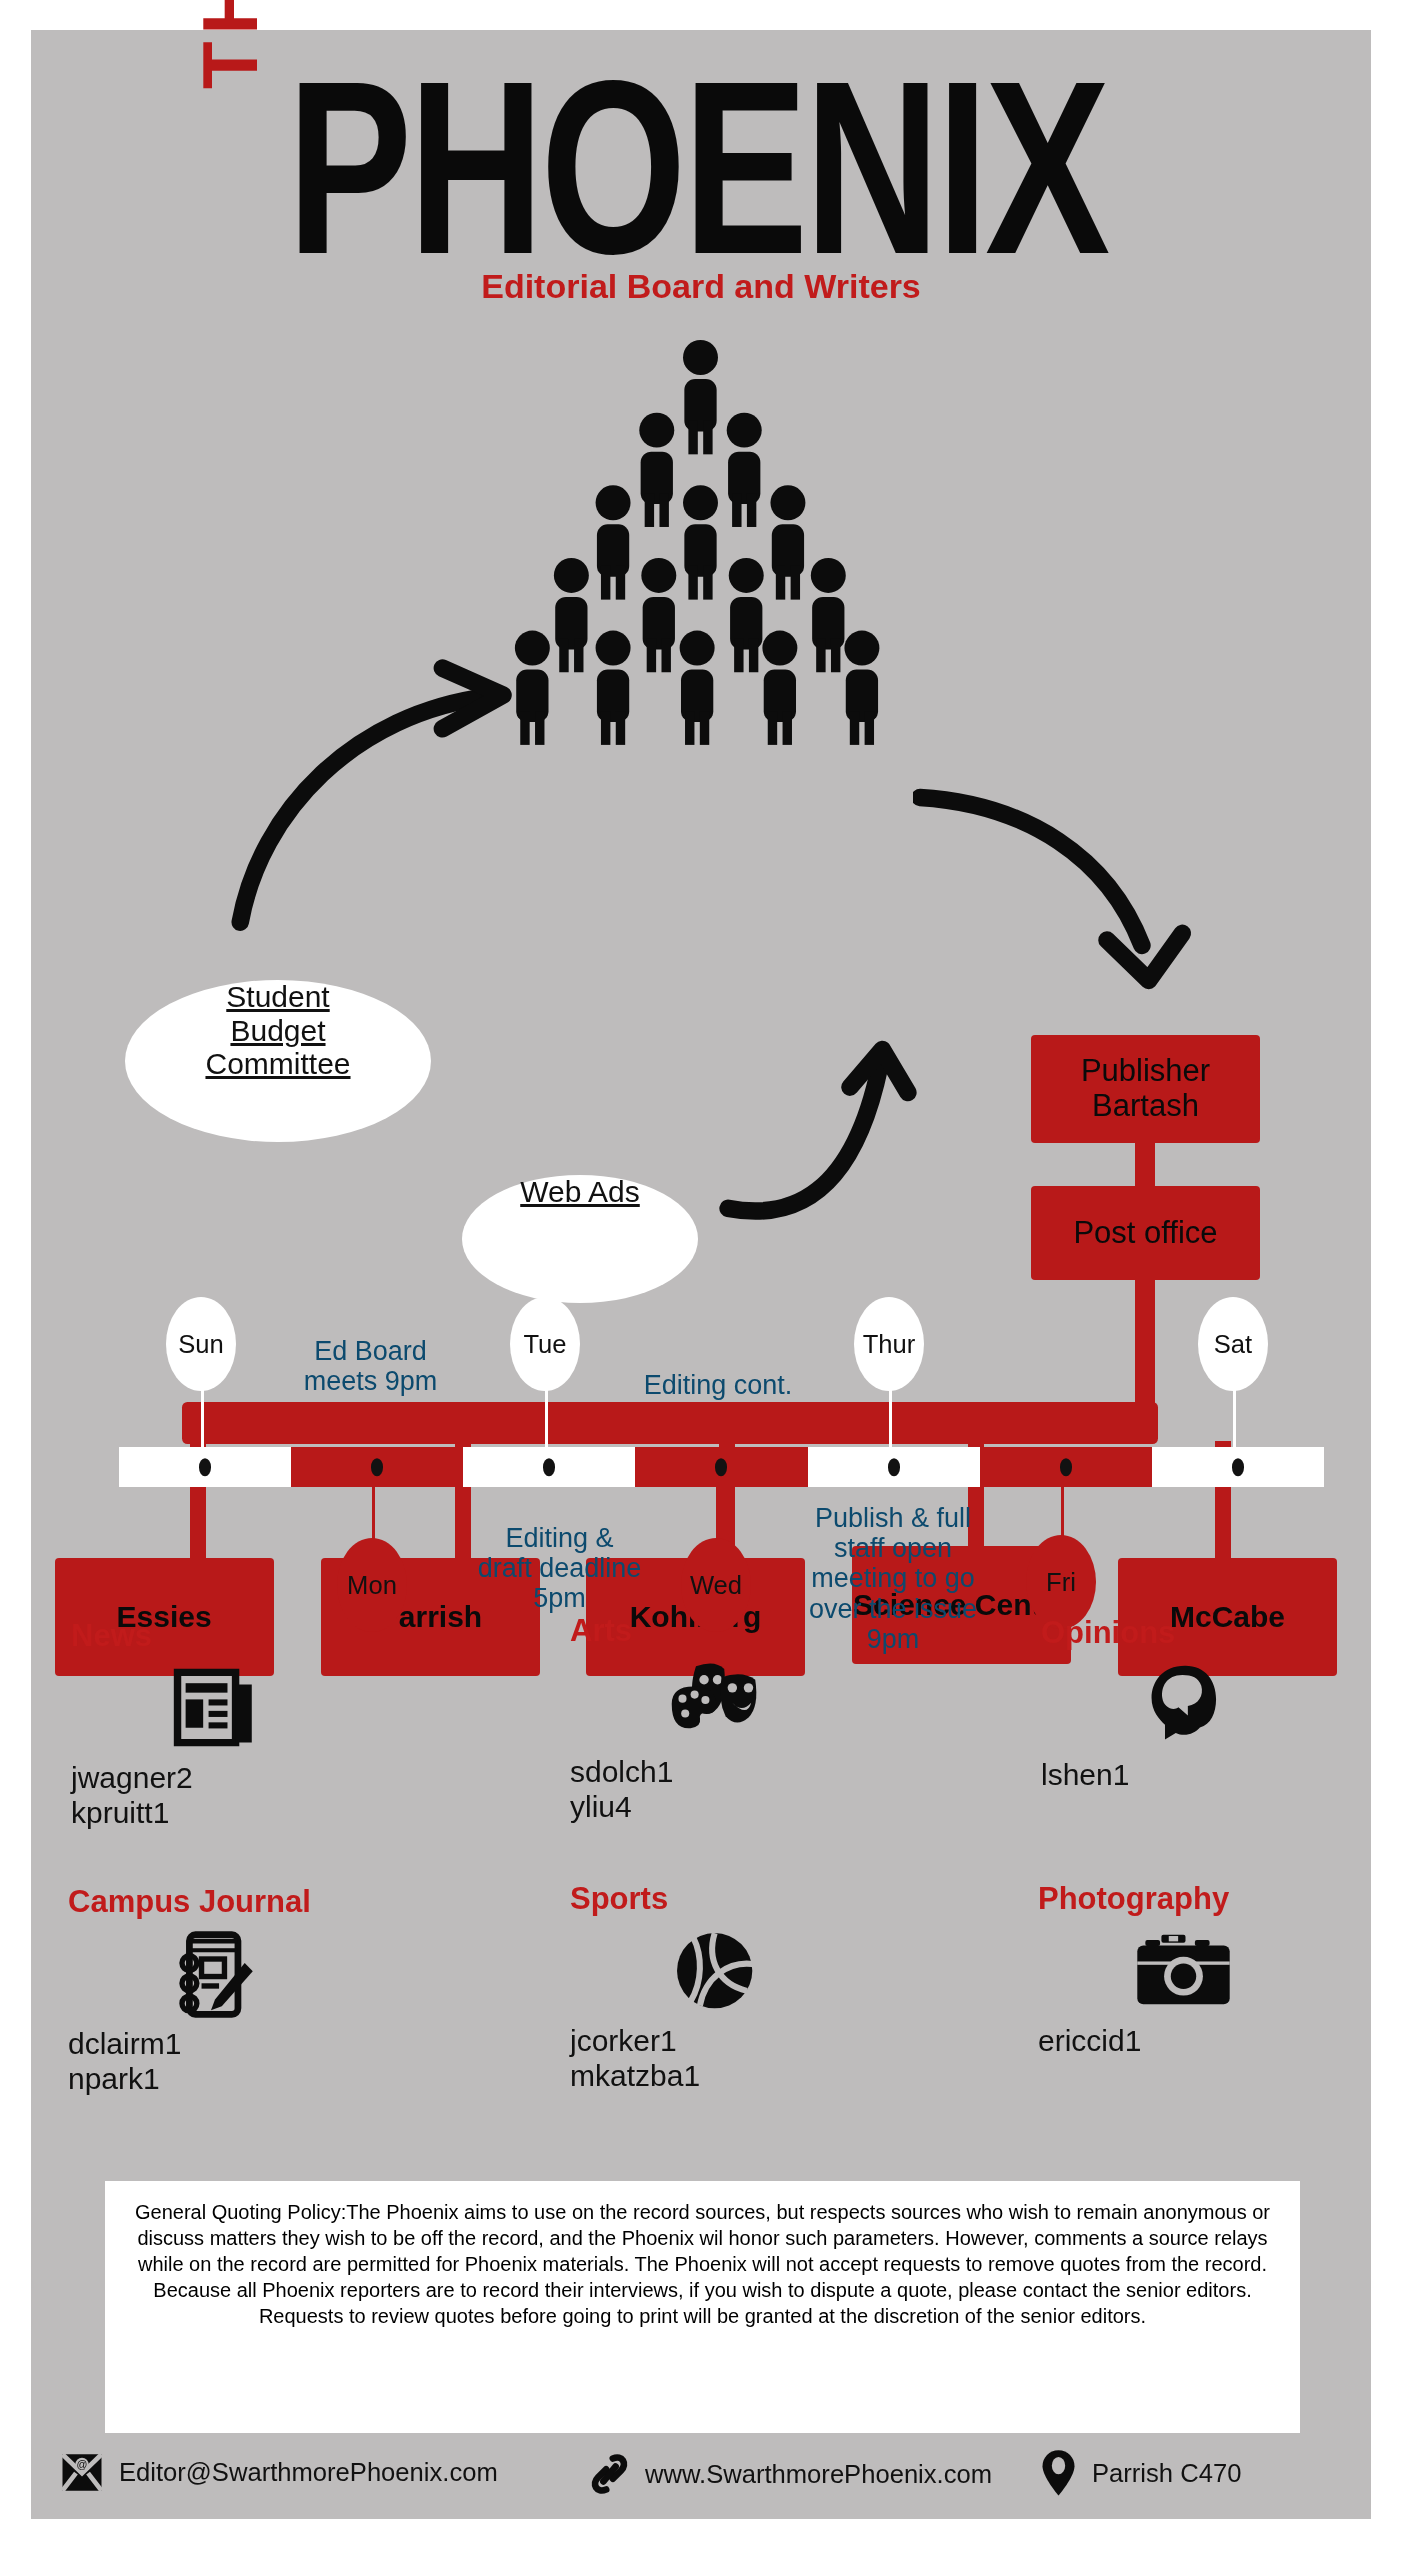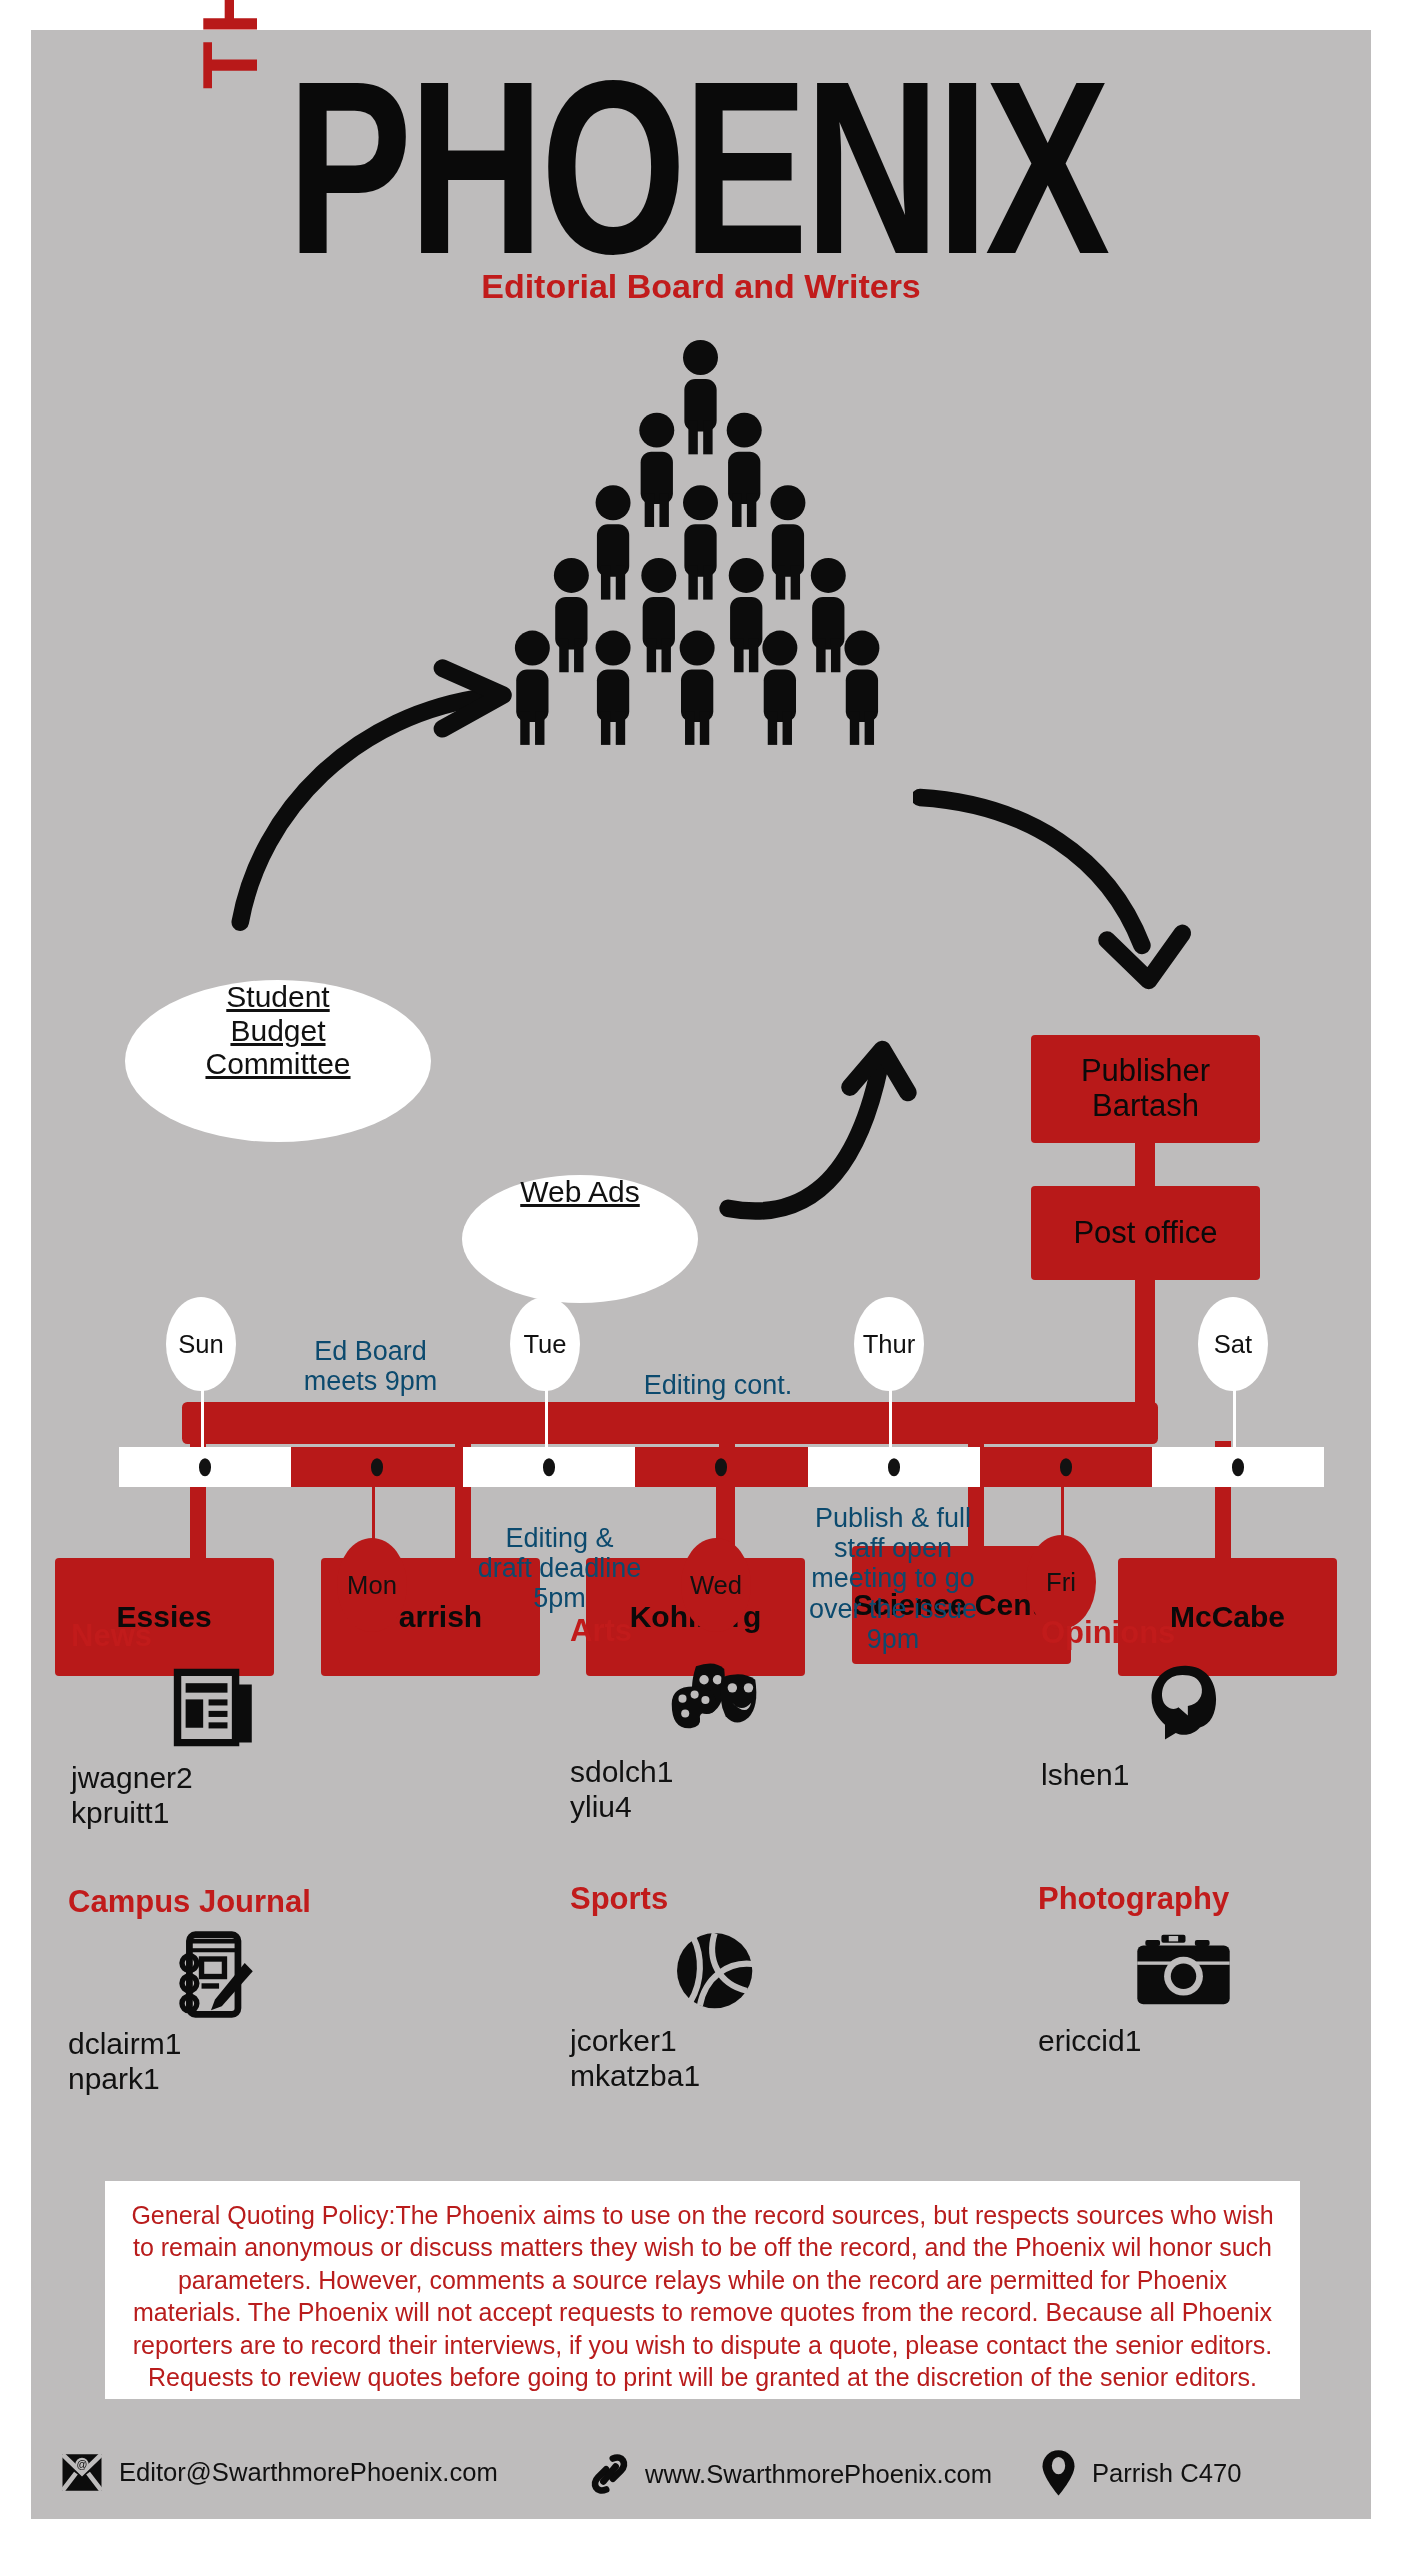--- a/index.html
+++ b/index.html
@@ -98,22 +98,22 @@
     font-family:"Liberation Sans","DejaVu Sans",sans-serif;
   }
   .sect .ico{height:101px;display:flex;align-items:center;justify-content:center;margin-top:4px;}
   .sect .names{
     color:#111;font-size:30px;line-height:1.16;margin-top:2.7px;
     font-family:"Liberation Sans","DejaVu Sans",sans-serif;
   }
 
   
   #policy{
-    position:absolute;left:74px;top:2151px;width:1195px;height:218px;
-    background:#ffffff;color:#b91c1c;font-size:25px;line-height:1.3;
+    position:absolute;left:74px;top:2151px;width:1195px;height:252px;
+    background:#ffffff;color:#000000;font-size:20px;line-height:1.3;
     text-align:center;padding:17.5px 21.5px;box-sizing:border-box;
     font-family:"Liberation Sans","DejaVu Sans",sans-serif;
   }
   
   #footer{position:absolute;left:0;top:2404px;width:1340px;height:88px;}
   .fitem{position:absolute;display:flex;align-items:center;gap:16px;
     font-size:25.6px;color:#111;font-family:"Liberation Sans","DejaVu Sans",sans-serif;}
 </style>
 </head>
 <body>

